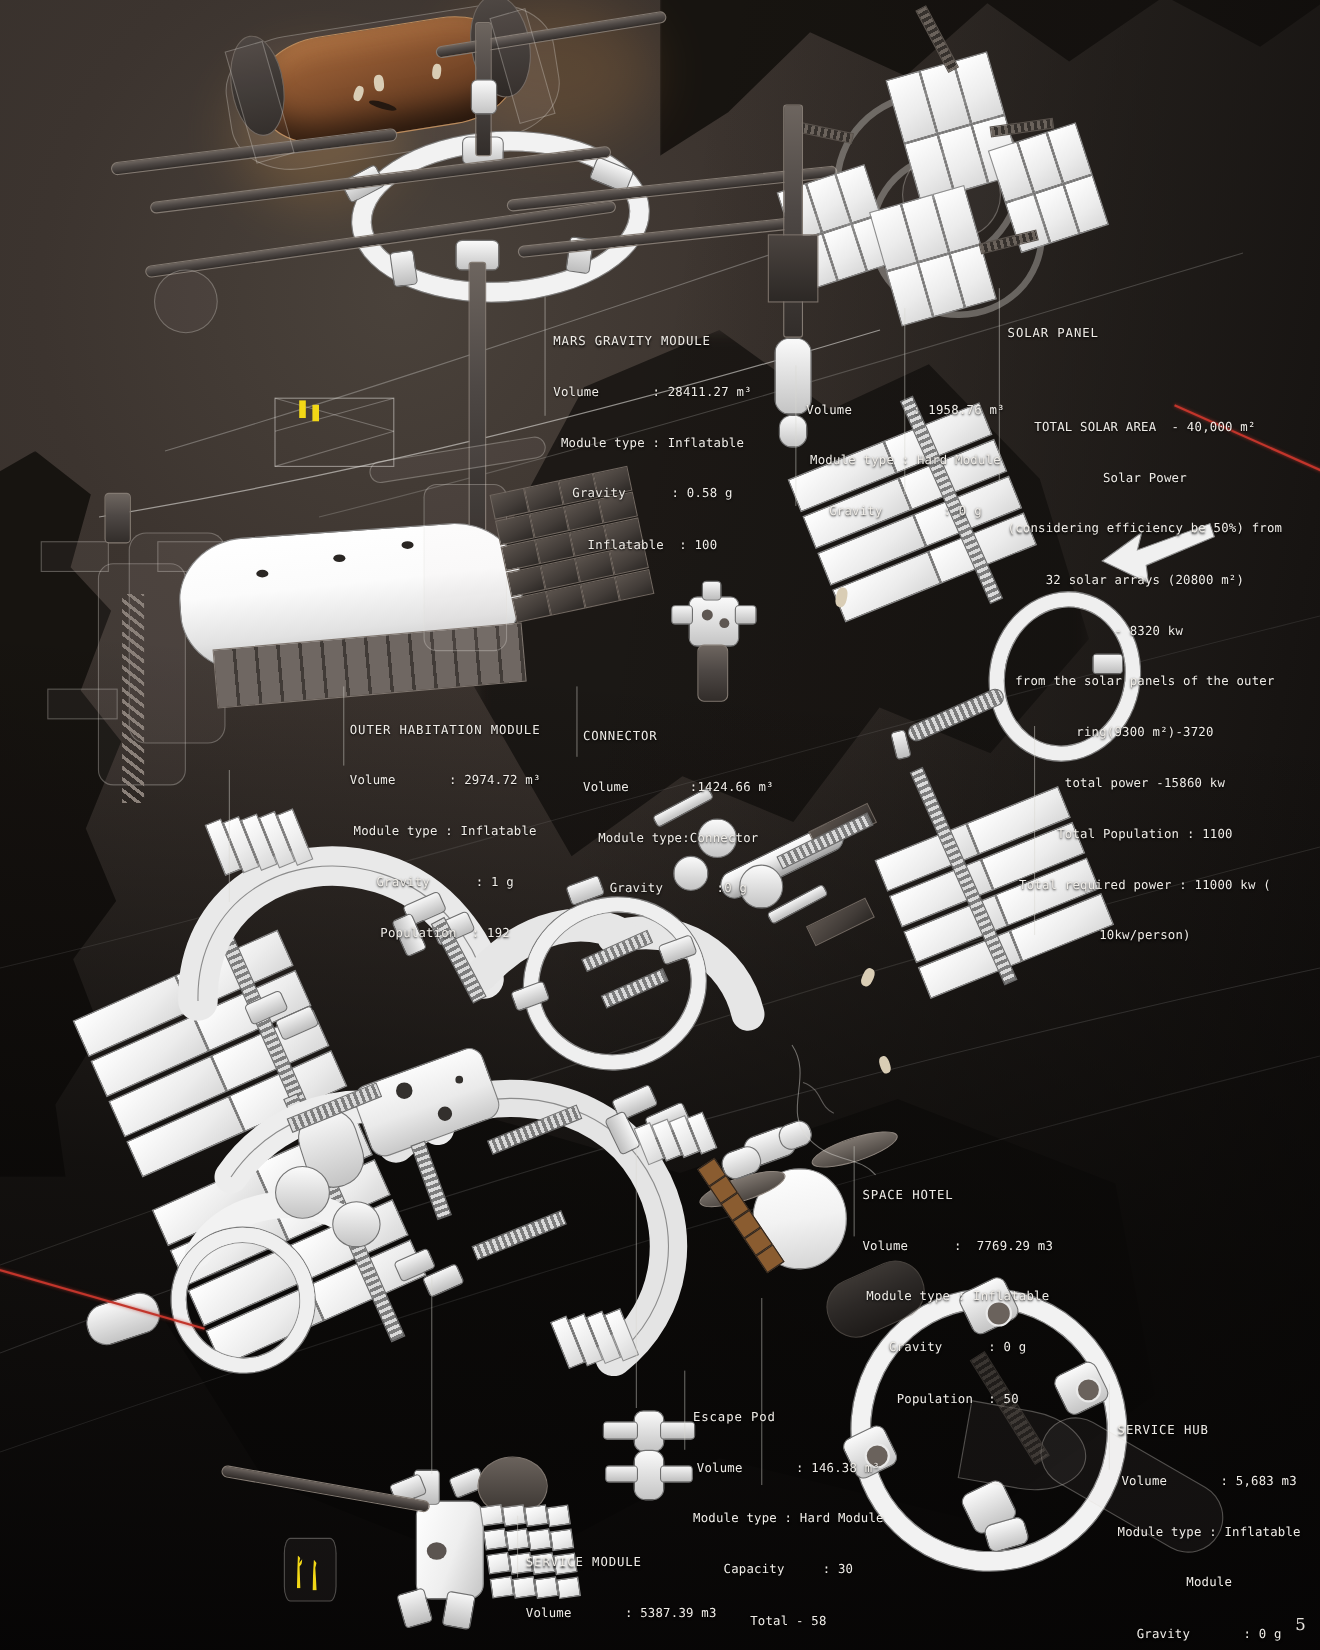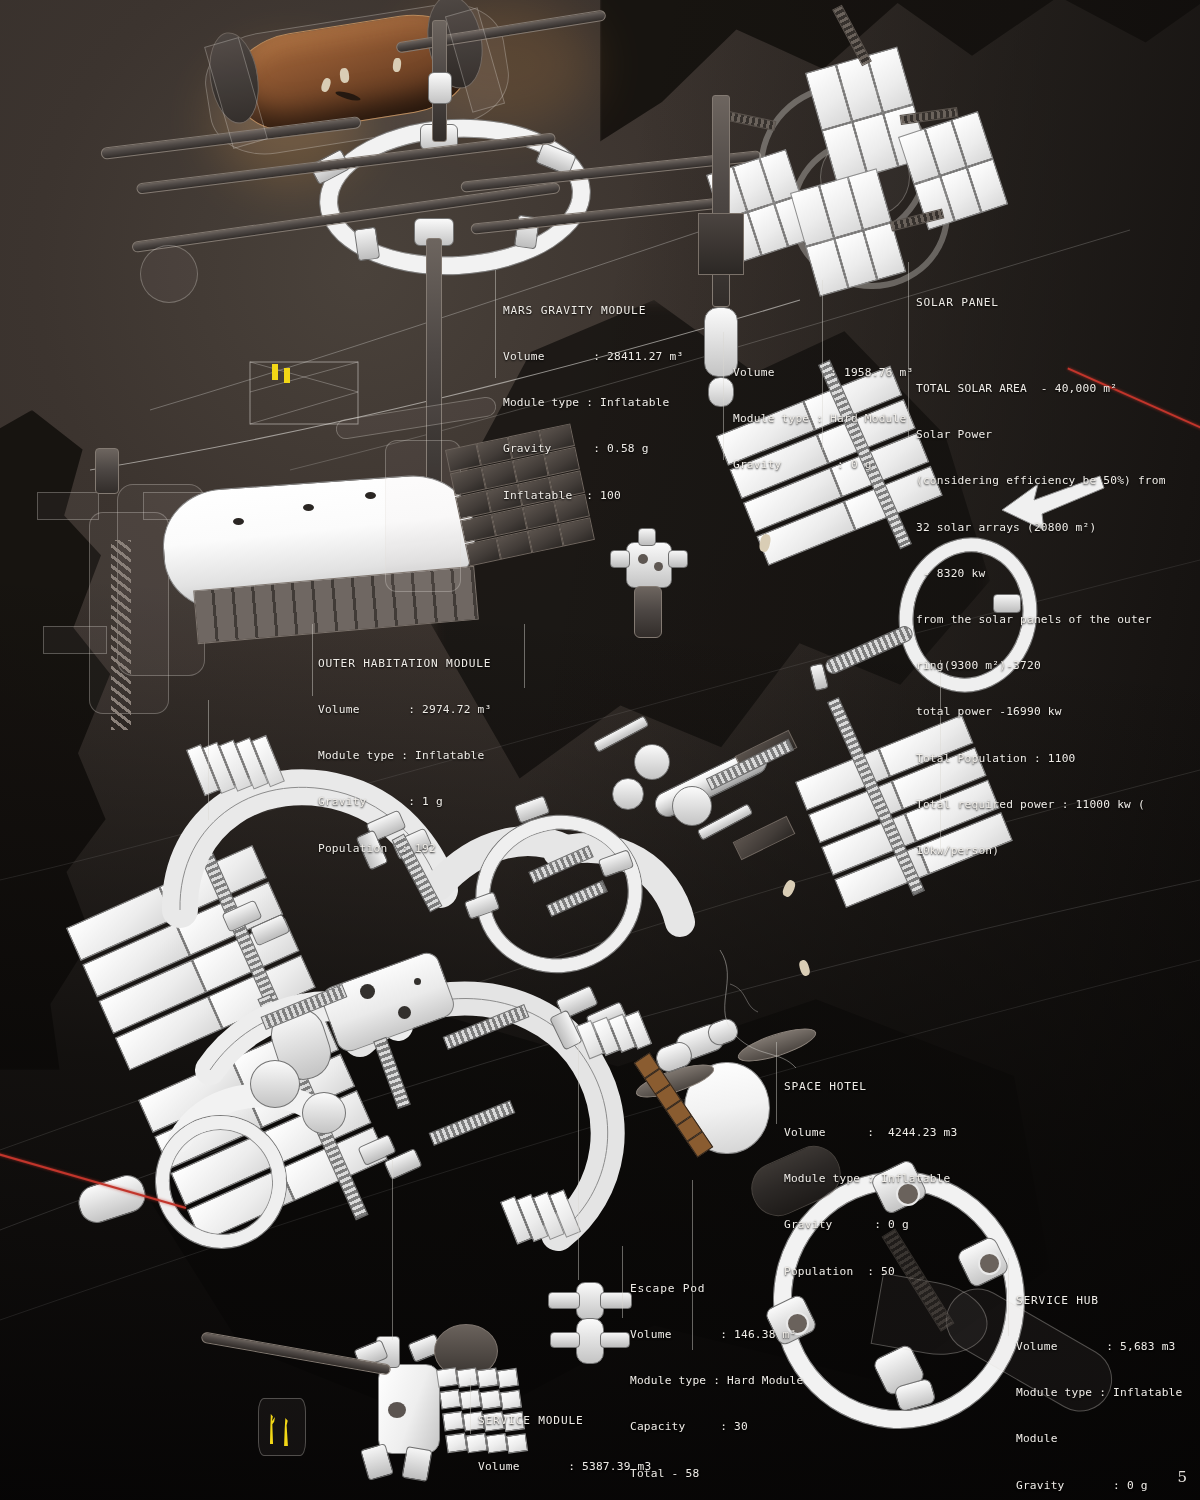--- a/index.html
+++ b/index.html
@@ -58,21 +58,21 @@
   .nozzle{position:absolute;border-radius:4px;background:linear-gradient(180deg,#f6f6f6,#bdbdbd);
     border:1px solid #6f6f6f;}
   .leader{position:absolute;background:rgba(218,214,208,.45);}
   .leader-v{width:1px;}
   .red-beam{position:absolute;height:2px;background:#c2352b;box-shadow:0 0 3px rgba(194,53,43,.8);}
 
   
   .label{position:absolute;color:#efece7;font-size:11.2px;line-height:15.4px;
     letter-spacing:.2px;white-space:pre;text-shadow:0 1px 2px rgba(0,0,0,.95);}
   .label .ttl{display:block;letter-spacing:.8px;}
-  .label .row{display:block;}
+  .label .row{display:block;text-align:center;}
   .pagenum{position:absolute;right:13px;bottom:14px;color:#e8e4df;font-size:15px;
     font-family:"DejaVu Serif","Liberation Serif",serif;}
 
   
   .person{position:absolute;background:#d9cdb5;border-radius:40%;}
   .person-y{position:absolute;background:#f2d716;}
   .capsule-brown{position:absolute;border-radius:60px/40px;
     background:linear-gradient(170deg,#a66a3c 0%,#8b5530 35%,#6a3f23 72%,#4a2c19 100%);
     border:1px solid #b98a5c;}
 </style>
@@ -540,38 +540,44 @@
   <div class="label" style="left:916px;top:264px;">
     <span class="ttl">SOLAR PANEL</span>
     <span class="row" style="height:9px;"></span>
     <span class="row">TOTAL SOLAR AREA  - 40,000 m²</span>
     <span class="row">Solar Power</span>
     <span class="row">(considering efficiency be 50%) from</span>
     <span class="row">32 solar arrays (20800 m²)</span>
     <span class="row"> - 8320 kw</span>
     <span class="row">from the solar panels of the outer</span>
     <span class="row">ring(9300 m²)-3720</span>
-    <span class="row">total power -16990 kw</span>
+    <span class="row">total power -15860 kw</span>
     <span class="row">Total Population : 1100</span>
     <span class="row">Total required power : 11000 kw (</span>
     <span class="row">10kw/person)</span>
   </div>
 
   <div class="label" style="left:318px;top:625px;">
     <span class="ttl">OUTER HABITATION MODULE</span>
     <span class="row">Volume       : 2974.72 m³</span>
     <span class="row">Module type : Inflatable</span>
     <span class="row">Gravity      : 1 g</span>
     <span class="row">Population  : 192</span>
   </div>
 
+  <div class="label" style="left:530px;top:631px;">
+    <span class="ttl">CONNECTOR</span>
+    <span class="row">Volume        :1424.66 m³</span>
+    <span class="row">Module type:Connector</span>
+    <span class="row">Gravity       :0 g</span>
+  </div>
 
   <div class="label" style="left:784px;top:1048px;">
     <span class="ttl">SPACE HOTEL</span>
-    <span class="row">Volume      :  4244.23 m3</span>
+    <span class="row">Volume      :  7769.29 m3</span>
     <span class="row">Module type : Inflatable</span>
     <span class="row">Gravity      : 0 g</span>
     <span class="row">Population  : 50</span>
   </div>
 
   <div class="label" style="left:630px;top:1250px;">
     <span class="ttl">Escape Pod</span>
     <span class="row">Volume       : 146.38 m³</span>
     <span class="row">Module type : Hard Module</span>
     <span class="row">Capacity     : 30</span>

